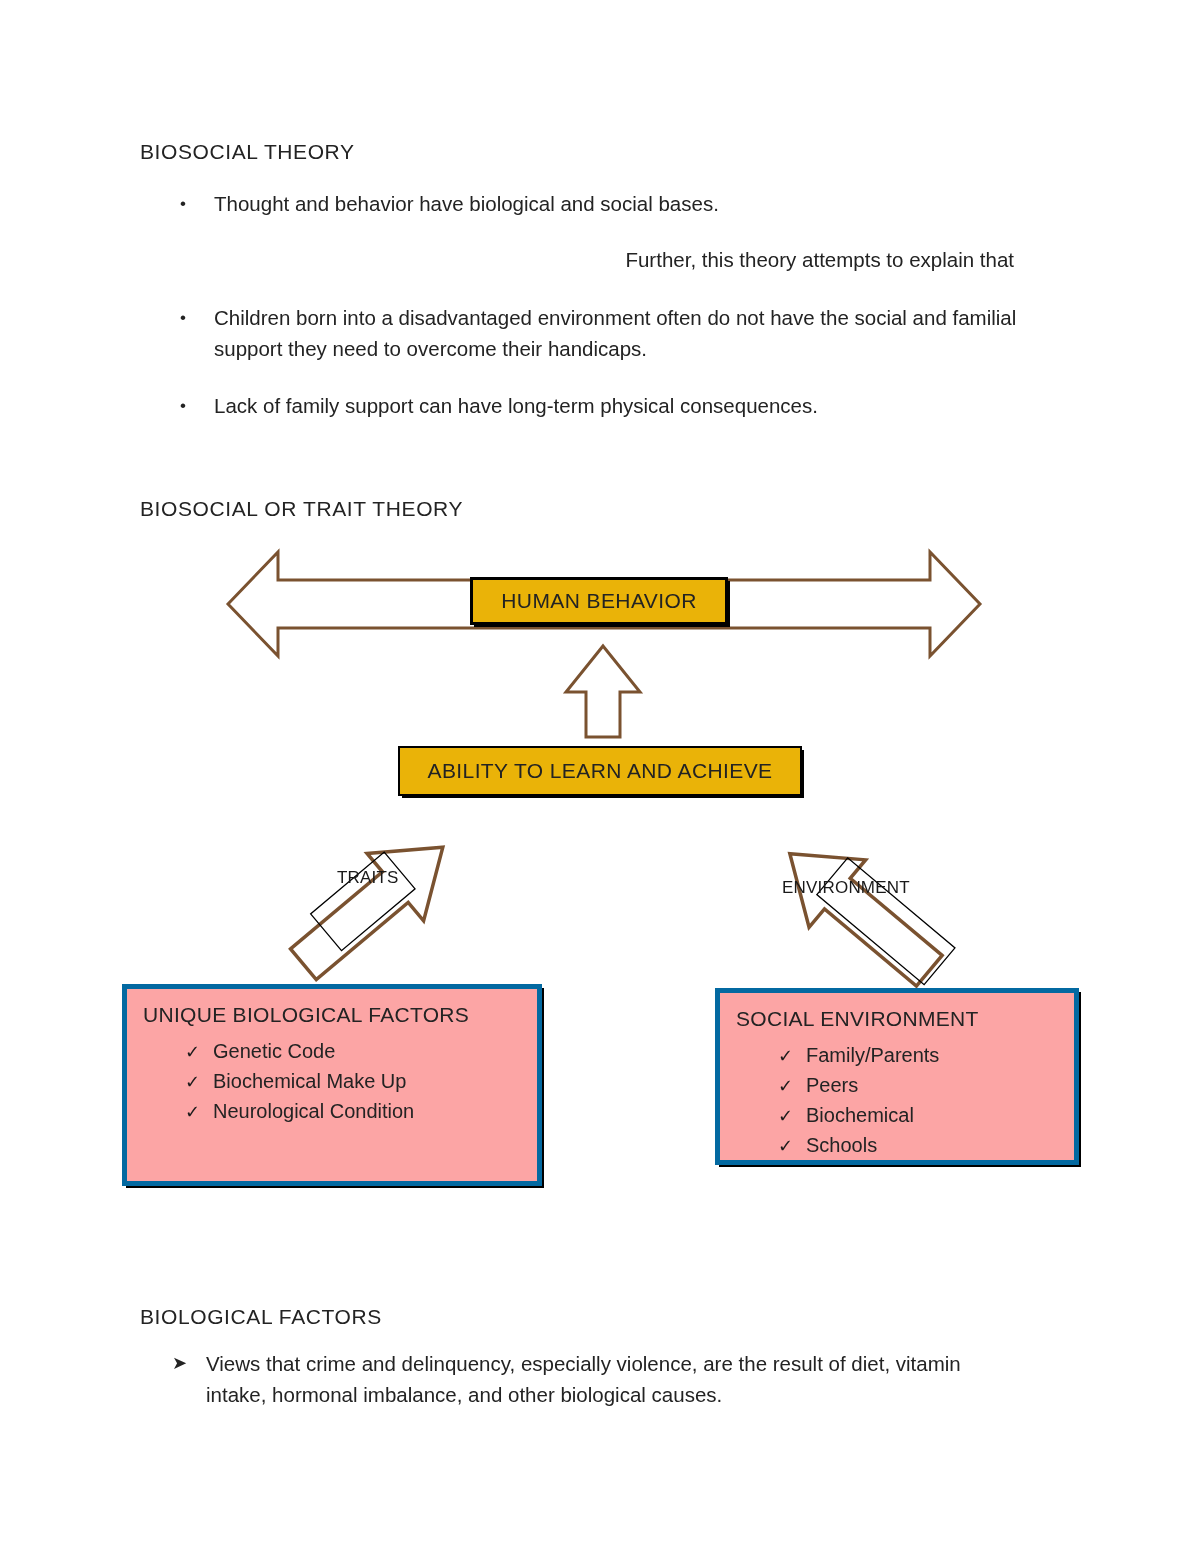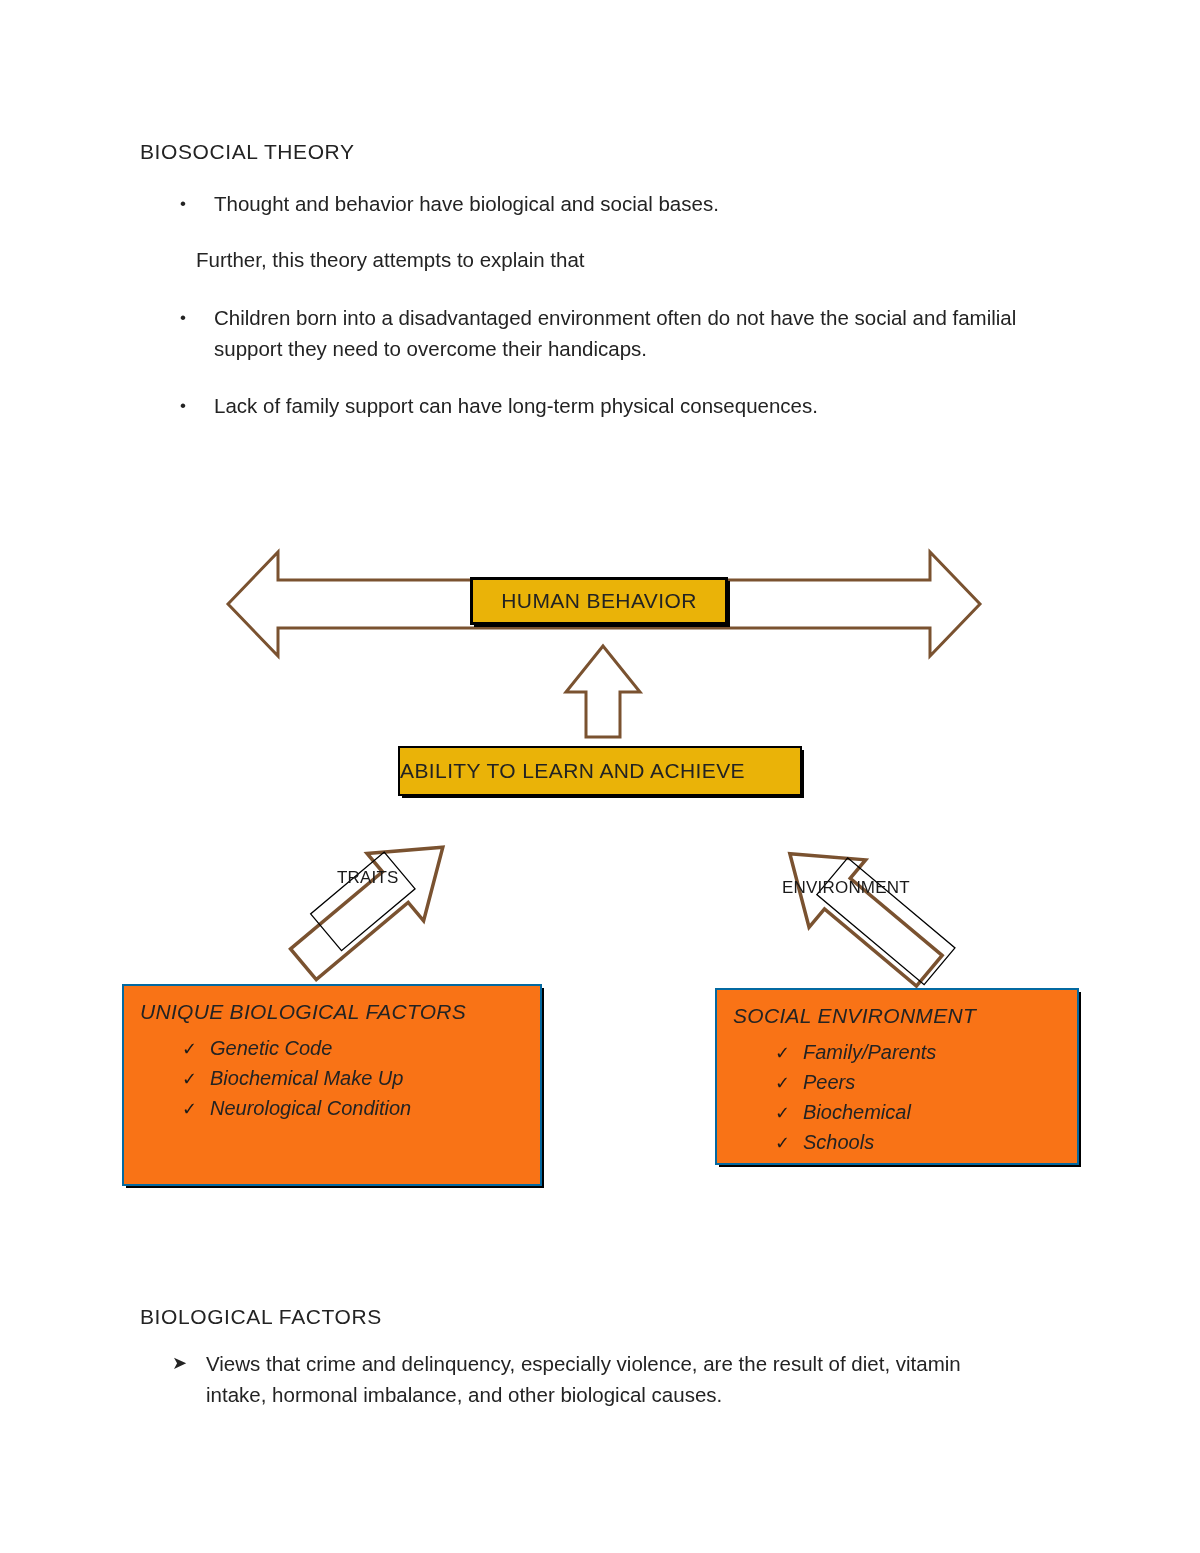--- a/index.html
+++ b/index.html
@@ -92,32 +92,31 @@
     justify-content: center;
     border-width: 3px;
   }
   #ability-box {
     left: 398px;
     top: 746px;
     width: 404px;
     height: 50px;
     display: flex;
     align-items: center;
-    justify-content: flex-start;
+    justify-content: center;
     border-width: 2px;
   }
 
   .factor-box {
     position: absolute;
-    background: #f97316;
-    border: 2px solid #0369a1;
+    background: #fca5a5;
+    border: 5px solid #0369a1;
     box-sizing: border-box;
     box-shadow: 3px 3px 0 -1px #000000;
     padding: 14px 0 0 16px;
-    font-style: italic;
   }
   #biological-box {
     left: 122px;
     top: 984px;
     width: 420px;
     height: 202px;
   }
   #social-box {
     left: 715px;
     top: 988px;
@@ -173,32 +172,33 @@
 
 <div class="page">
 
   <div class="heading" style="left:140px; top:140px;text-align:right;">BIOSOCIAL THEORY</div>
 
   <div class="bullet-row" style="left:180px; top:188px; width:840px;">
     <span class="bullet-mark">•</span>
     <span class="bullet-text">Thought and behavior have biological and social bases.</span>
   </div>
 
-  <div class="plain-para" style="left:196px; top:244px; width:800px;">Further, this theory attempts to explain that</div>
+  <div class="plain-para" style="left:214px; top:244px; width:800px;text-align:right;">Further, this theory attempts to explain that</div>
 
   <div class="bullet-row" style="left:180px; top:302px; width:850px;">
     <span class="bullet-mark">•</span>
     <span class="bullet-text">Children born into a disadvantaged environment often do not have the social and familial support they need to overcome their handicaps.</span>
   </div>
 
   <div class="bullet-row" style="left:180px; top:390px; width:850px;">
     <span class="bullet-mark">•</span>
     <span class="bullet-text">Lack of family support can have long-term physical consequences.</span>
   </div>
 
+  <div class="heading" style="left:140px; top:497px;">BIOSOCIAL OR TRAIT THEORY</div>
 
   <div class="diagram">
     <svg width="1200" height="1553" viewBox="0 0 1200 1553" xmlns="http://www.w3.org/2000/svg">
 
       <polygon points="228,604 278,552 278,580 930,580 930,552 980,604 930,656 930,628 278,628 278,656" fill="#ffffff" stroke="#7a5230" stroke-width="3" stroke-linejoin="miter"></polygon>
 
       <polygon points="603,646 640,692 620,692 620,737 586,737 586,692 566,692" fill="#ffffff" stroke="#7a5230" stroke-width="3" stroke-linejoin="miter"></polygon>
 
       <g transform="rotate(-40 380 900)">
         <polygon points="280,880 400,880 400,856 462,900 400,944 400,920 280,920" fill="#ffffff" stroke="#7a5230" stroke-width="3.5" stroke-linejoin="miter"></polygon>

